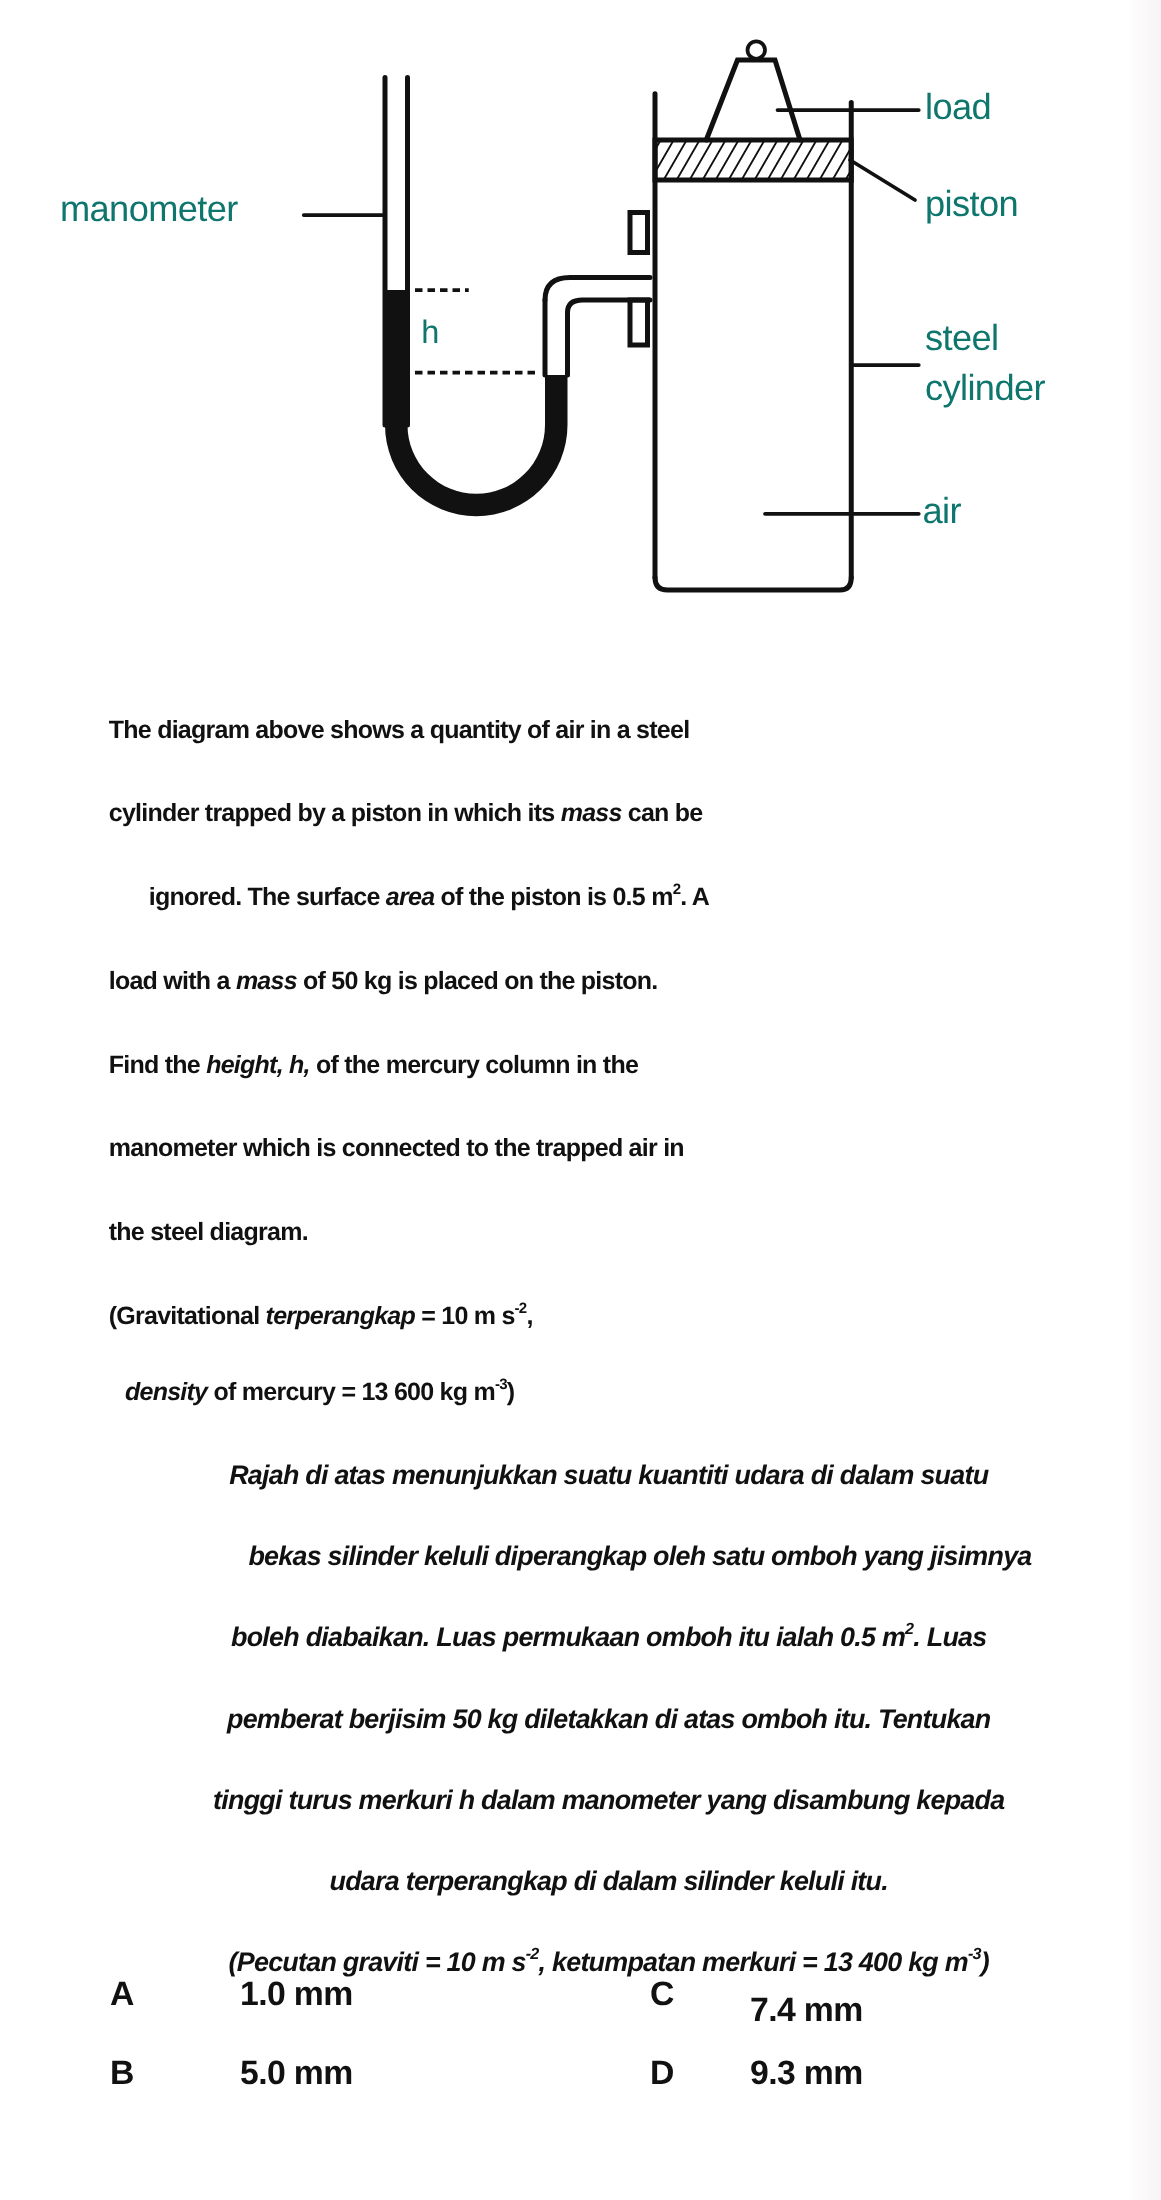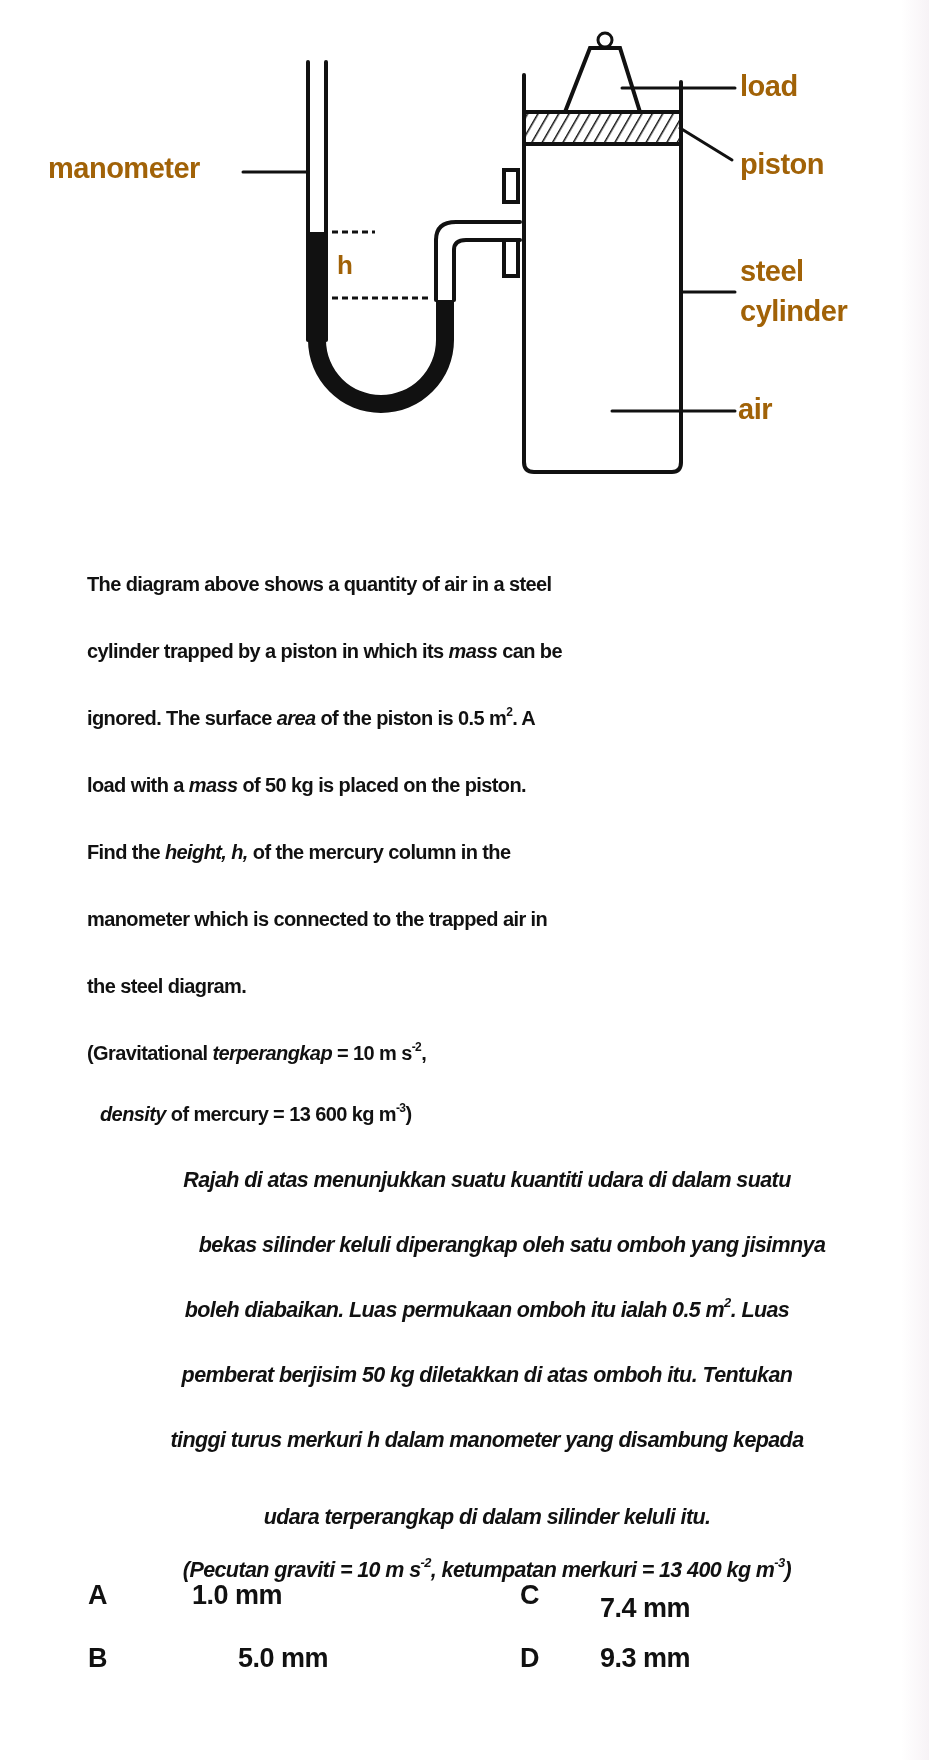--- a/index.html
+++ b/index.html
@@ -2,21 +2,21 @@
 <html><head>
 <meta charset="utf-8">
 <style>
   html, body { margin: 0; padding: 0; }
   body {
     width: 929px; height: 1760px; background: #ffffff; position: relative; overflow: hidden;
     font-family: "Liberation Sans", sans-serif; color: #111;
   }
   .page-edge { position: absolute; top: 0; right: 0; width: 28px; height: 1760px; background: linear-gradient(to right, #ffffff, #f7f3f6); }
   .diagram { position: absolute; left: 0; top: 0; width: 929px; height: 480px; }
-  .lbl { position: absolute; font-weight: bold; font-size: 29px; letter-spacing: -0.5px; color: #a16207; }
+  .lbl { position: absolute; font-weight: normal; font-size: 29px; letter-spacing: -0.5px; color: #0f766e; }
   .en { position: absolute; left: 87px; width: 800px; font-size: 20px; font-weight: bold; letter-spacing: -0.6px; line-height: 28px; }
   .en i { font-weight: bold; }
   .ms { position: absolute; left: 87px; width: 800px; font-size: 21.5px; font-weight: bold; font-style: italic; letter-spacing: -0.6px; text-align: center; }
   sup { font-size: 0.6em; line-height: 0; position: relative; top: -0.15em; vertical-align: super; }
   .opt { position: absolute; font-size: 27px; font-weight: bold; letter-spacing: -0.5px; }
 </style>
 </head>
 <body>
 
 <div class="page-edge"></div>
@@ -77,47 +77,47 @@
   <span class="lbl" style="left:740px; top:148px;">piston</span>
   <span class="lbl" style="left:740px; top:255px;">steel</span>
   <span class="lbl" style="left:740px; top:295px;">cylinder</span>
   <span class="lbl" style="left:738px; top:393px;">air</span>
   <span class="lbl" style="left:337px; top:250px; font-size:26px;">h</span>
 </div>
 
 <div>
   <div class="en" style="top:570px;"><span>The diagram above shows a quantity of air in a steel</span></div>
   <div class="en" style="top:637px;"><span>cylinder trapped by a piston in which its </span><i>mass</i><span> can be</span></div>
-  <div class="en" style="top:704px;"><span>ignored. The surface </span><i>area</i><span> of the piston is 0.5 m</span><sup>2</sup><span>. A</span></div>
+  <div class="en" style="top:704px;margin-left:32px;"><span>ignored. The surface </span><i>area</i><span> of the piston is 0.5 m</span><sup>2</sup><span>. A</span></div>
   <div class="en" style="top:771px;"><span>load with a </span><i>mass</i><span> of 50 kg is placed on the piston.</span></div>
   <div class="en" style="top:838px;"><span>Find the </span><i>height, h,</i><span> of the mercury column in the</span></div>
   <div class="en" style="top:905px;"><span>manometer which is connected to the trapped air in</span></div>
   <div class="en" style="top:972px;"><span>the steel diagram.</span></div>
   <div class="en" style="top:1039px;"><span>(Gravitational </span><i>terperangkap</i><span> = 10 m s</span><sup>-2</sup><span>,</span></div>
   <div class="en" style="top:1100px; left:100px;"><i>density</i><span> of mercury = 13 600 kg m</span><sup>-3</sup><span>)</span></div>
 </div>
 
 <div>
   <div class="ms" style="top:1168px;">Rajah di atas menunjukkan suatu kuantiti udara di dalam suatu</div>
   <div class="ms" style="top:1233px;margin-left:25px;">bekas silinder keluli diperangkap oleh satu omboh yang jisimnya</div>
   <div class="ms" style="top:1298px;"><span>boleh diabaikan. Luas permukaan omboh itu ialah 0.5 m</span><sup>2</sup><span>. Luas</span></div>
   <div class="ms" style="top:1363px;">pemberat berjisim 50 kg diletakkan di atas omboh itu. Tentukan</div>
   <div class="ms" style="top:1428px;">tinggi turus merkuri h dalam manometer yang disambung kepada</div>
-  <div class="ms" style="top:1493px;margin-top:12px;">udara terperangkap di dalam silinder keluli itu.</div>
+  <div class="ms" style="top:1493px;">udara terperangkap di dalam silinder keluli itu.</div>
   <div class="ms" style="top:1558px;"><span>(Pecutan graviti = 10 m s</span><sup>-2</sup><span>, ketumpatan merkuri = 13 400 kg m</span><sup>-3</sup><span>)</span></div>
 </div>
 
 <div>
   <div>
     <span class="opt" style="left:88px; top:1580px;">A</span>
     <span class="opt" style="left:192px; top:1580px;">1.0 mm</span>
   </div>
   <div>
     <span class="opt" style="left:88px; top:1643px;">B</span>
-    <span class="opt" style="left:192px; top:1643px;margin-left:46px;">5.0 mm</span>
+    <span class="opt" style="left:192px; top:1643px;">5.0 mm</span>
   </div>
   <div>
     <span class="opt" style="left:520px; top:1580px;">C</span>
     <span class="opt" style="left:600px; top:1580px;margin-top:13px;">7.4 mm</span>
   </div>
   <div>
     <span class="opt" style="left:520px; top:1643px;">D</span>
     <span class="opt" style="left:600px; top:1643px;">9.3 mm</span>
   </div>
 </div>

